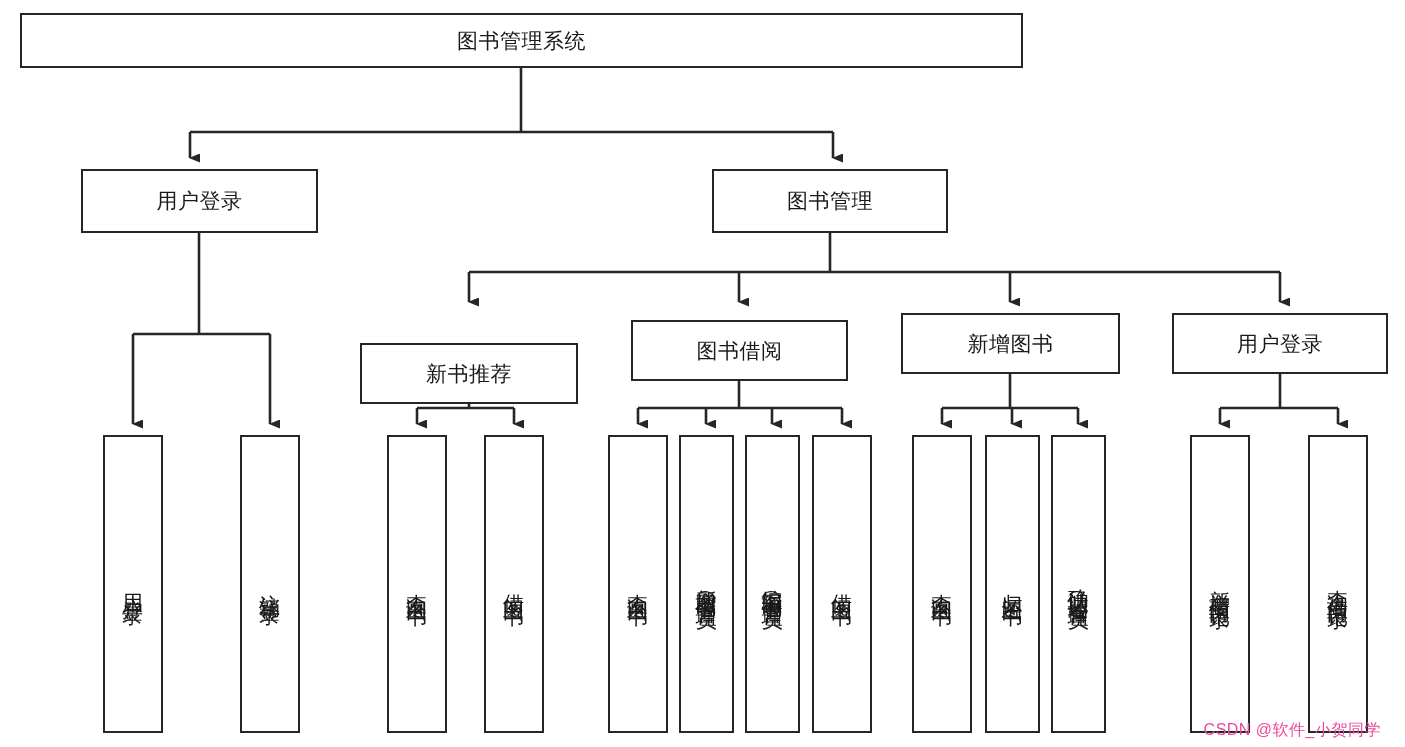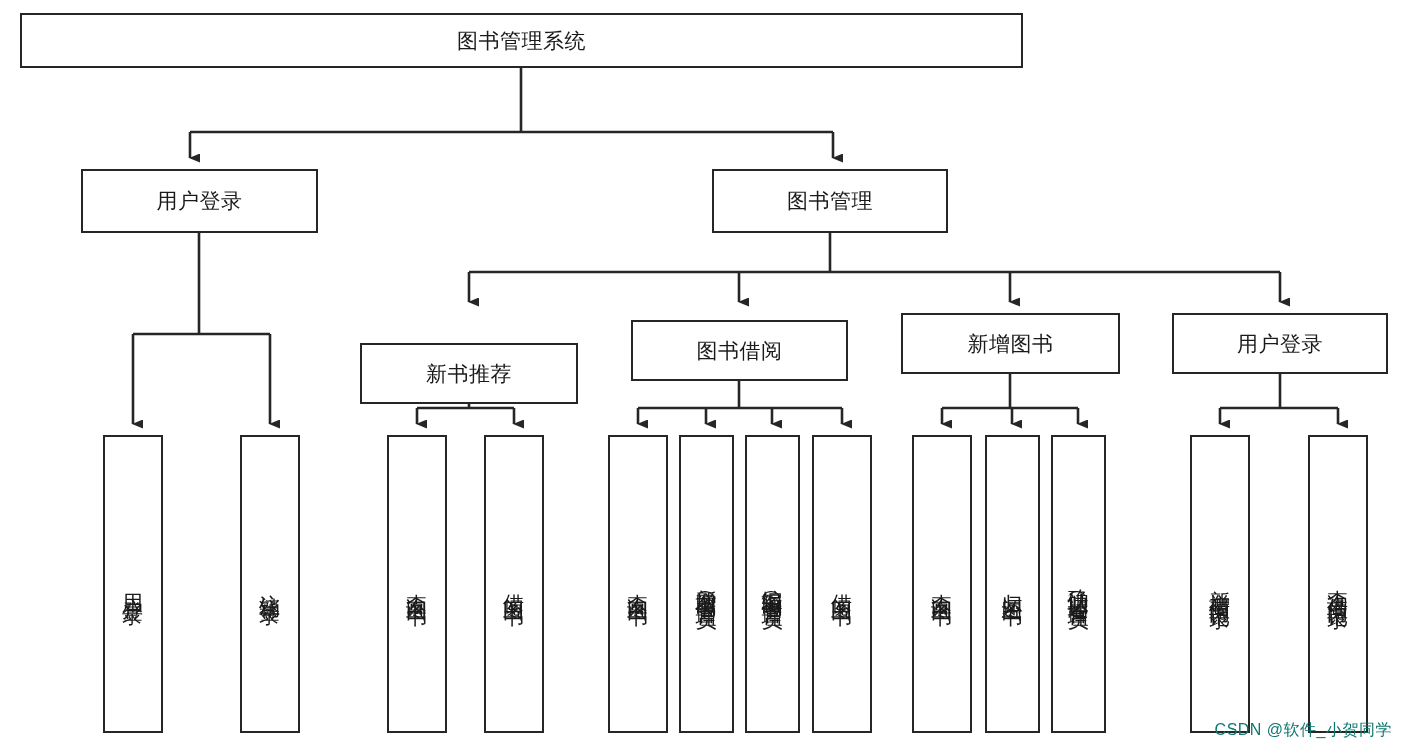--- a/index.html
+++ b/index.html
@@ -50,24 +50,24 @@
   svg.wires {
     position: absolute;
     left: 0;
     top: 0;
     width: 1405px;
     height: 747px;
     pointer-events: none;
   }
   .watermark {
     position: absolute;
-    right: 13px;
+    right: 24px;
     bottom: 6px;
     font-size: 16px;
-    color: #0f766e;
+    color: #ec4899;
     letter-spacing: 0.5px;
     white-space: nowrap;
   }
 </style>
 </head>
 <body>
 
 <div id="diagram-root">
 
   <svg class="wires" viewBox="0 0 1405 747" xmlns="http://www.w3.org/2000/svg">

